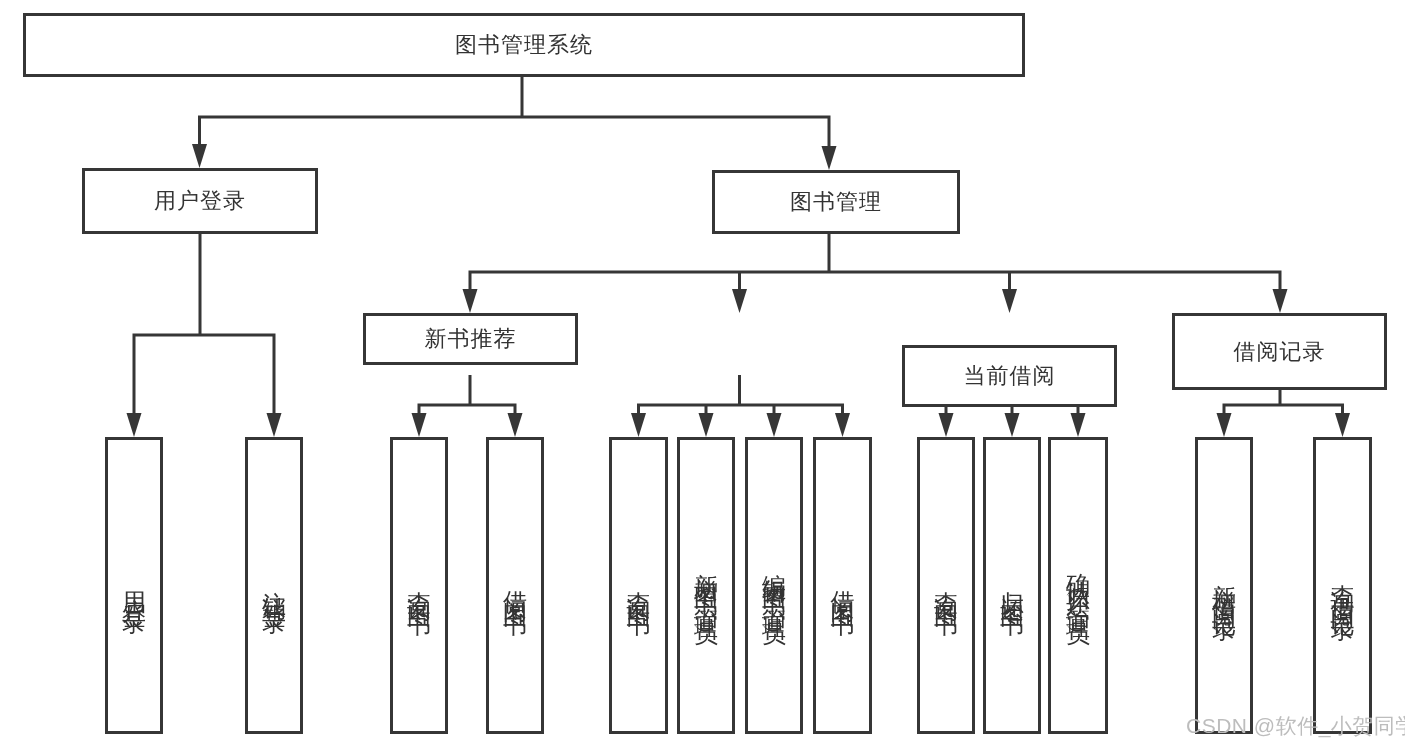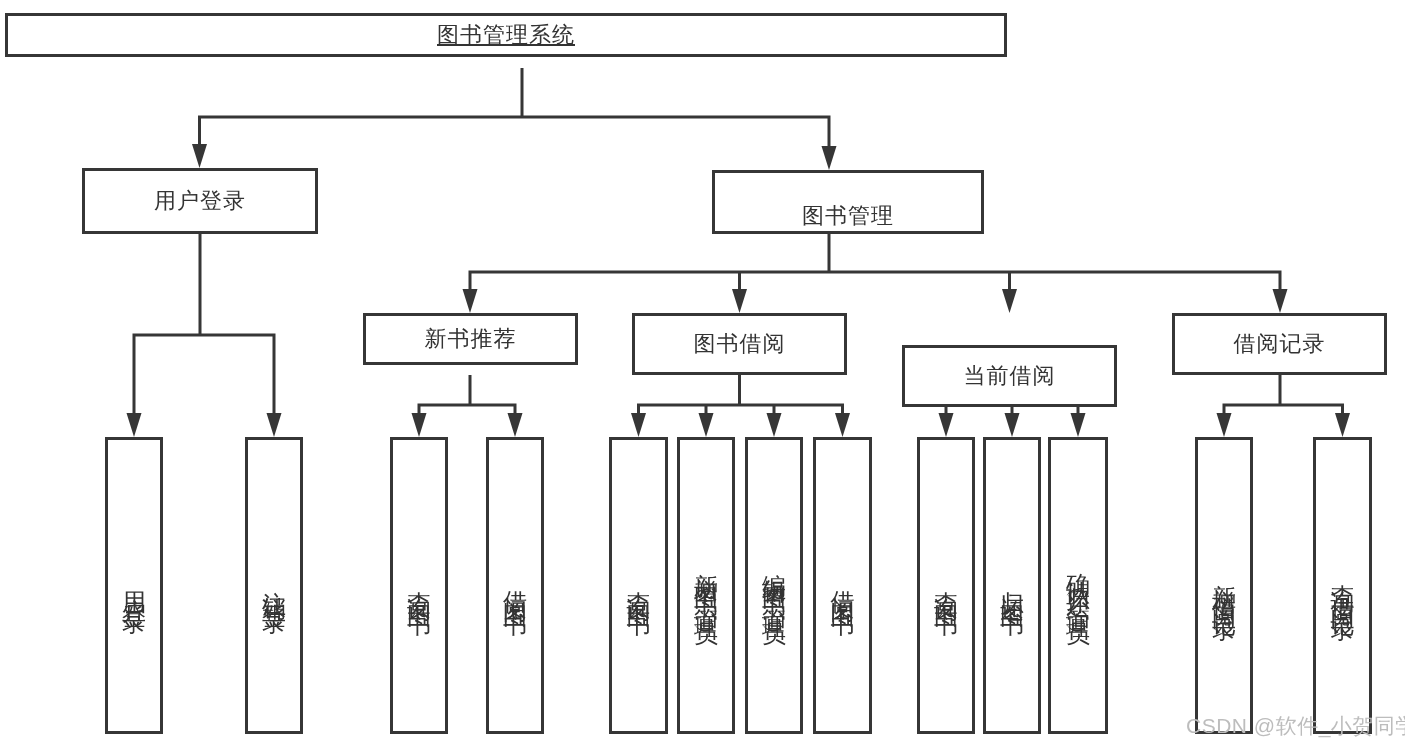--- a/index.html
+++ b/index.html
@@ -28,27 +28,27 @@
   }
   .vbox .label{
     writing-mode:vertical-lr;
     text-orientation:mixed;
     font-size:24px;
     line-height:1;
     letter-spacing:7px;
     color:#333333;
   }
   
-  .n-root{left:5px;top:13px;width:1002px;height:44px;text-decoration:underline;}
+  .n-root{left:23px;top:13px;width:1002px;height:64px;}
   .n-user-login{left:82px;top:168px;width:236px;height:66px;}
-  .n-book-mgmt{left:712px;top:170px;width:272px;height:64px;align-items:flex-end;}
+  .n-book-mgmt{left:712px;top:170px;width:248px;height:64px;}
   .n-new-rec{left:363px;top:313px;width:215px;height:52px;}
   .n-book-borrow{left:632px;top:313px;width:215px;height:62px;}
   .n-cur-borrow{left:902px;top:313px;width:215px;height:62px;margin-top:32px;}
-  .n-records{left:1172px;top:313px;width:215px;height:62px;}
+  .n-records{left:1172px;top:313px;width:215px;height:77px;}
   
   .vbox{top:437px;height:297px;width:58px;}
   .n-leaf-login{left:105px;}
   .n-leaf-logout{left:245px;}
   .n-leaf-rec-search{left:390px;}
   .n-leaf-rec-borrow{left:486px;}
   .n-leaf-bb-search{left:609px;width:59px;}
   .n-leaf-bb-add{left:677px;}
   .n-leaf-bb-edit{left:745px;}
   .n-leaf-bb-borrow{left:813px;width:59px;}
@@ -108,23 +108,20 @@
   <div class="node hbox n-user-login">
     <span class="label">用户登录</span>
   </div>
   <div class="node hbox n-book-mgmt">
     <span class="label">图书管理</span>
   </div>
 
   <div class="node hbox n-new-rec">
     <span class="label">新书推荐</span>
   </div>
-  <div class="node hbox n-book-borrow">
-    <span class="label">图书借阅</span>
-  </div>
   <div class="node hbox n-cur-borrow">
     <span class="label">当前借阅</span>
   </div>
   <div class="node hbox n-records">
     <span class="label">借阅记录</span>
   </div>
 
   <div class="node vbox n-leaf-login">
     <span class="label">用户登录</span>
   </div>

